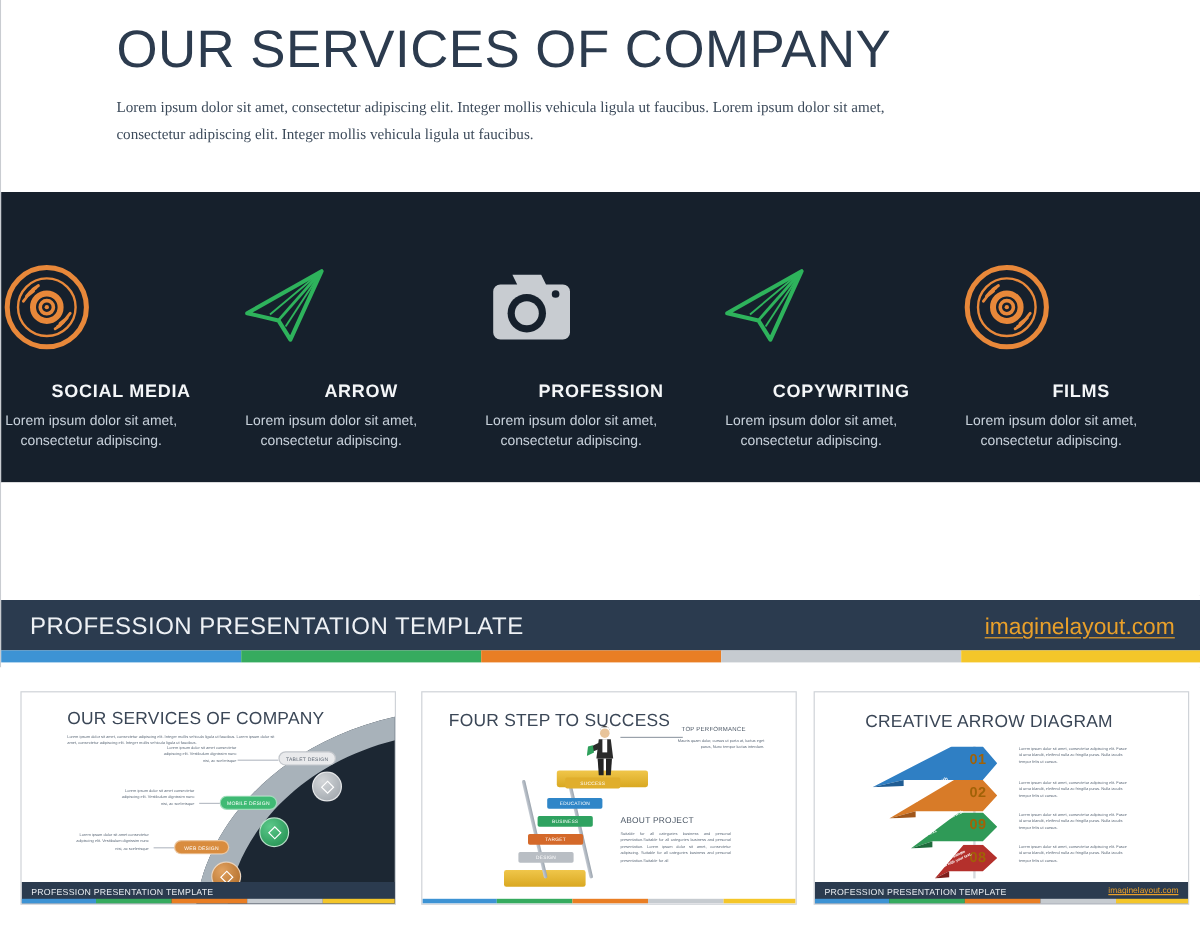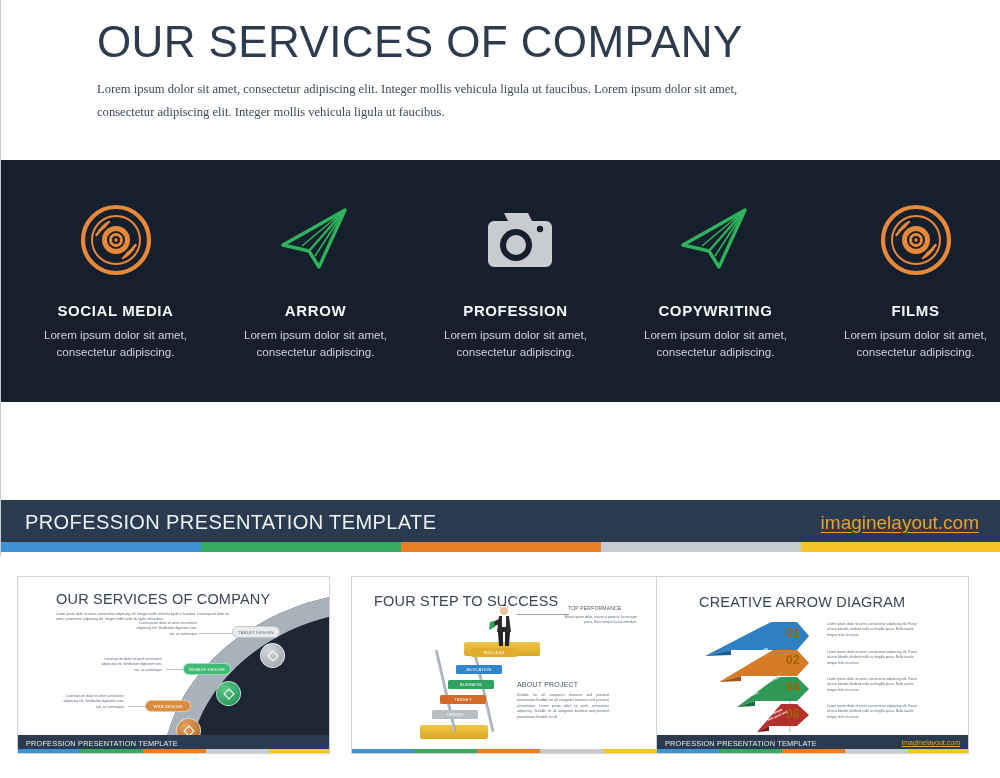--- a/index.html
+++ b/index.html
@@ -74,23 +74,21 @@
     position: absolute;
     left: 0; top: 0;
     width: 1000px;
     height: 242px;
     display: flex;
   }
   .service-col {
     flex: 1 1 0;
     display: flex;
     flex-direction: column;
-    align-items: center;
-    padding-top: 42px;
-    margin-left: 29px;
+    padding-top: 58px;
   }
   .service-icon {
     width: 76px;
     height: 76px;
     display: flex;
     align-items: center;
     justify-content: center;
   }
   .service-icon svg { display: block; overflow: visible; }
   .service-name {
@@ -180,21 +178,21 @@
     position: absolute;
     top: 10px;
     width: 313px;
     height: 178px;
     background: #ffffff;
     border: 1px solid #cfd3d8;
     overflow: hidden;
   }
   .thumb-1 { left: 17px; }
   .thumb-2 { left: 351px; }
-  .thumb-3 { left: 656px; }
+  .thumb-3 { left: 678px; }
 
   .t-title {
     position: absolute;
     font-size: 14.5px;
     color: #3a4656;
     white-space: nowrap;
     letter-spacing: 0.2px;
   }
   .t-body {
     position: absolute;
@@ -521,21 +519,21 @@
         <path d="M0 32 L22 26 L22 31 Z" fill="#a0561a"></path>
       </svg>
       <div class="arrow-num" style="left:129px; top:76px;">02</div>
       <div class="ribbon-text" style="left:68px; top:90px; transform:rotate(-26deg); width:54px; white-space:normal; line-height:1.3;">Replace sample text with your text.</div>
       <div class="t-body" style="left:170px; top:73px; width:92px;">Lorem ipsum dolor sit amet, consectetur adipiscing elit. Fusce id urna blandit, eleifend nulla ac fringilla purus. Nulla iaculis tempor felis ut cursus.</div>
 
       <svg style="position:absolute; left:80px; top:100px;" width="72" height="30" viewBox="0 0 72 30">
         <path d="M0 30 L40 0 L60 0 L72 12 L60 24 L18 24 Z" fill="#2f9a57"></path>
         <path d="M0 30 L18 24 L18 29 Z" fill="#1e6b3c"></path>
       </svg>
-      <div class="arrow-num" style="left:129px; top:103px;">04</div>
+      <div class="arrow-num" style="left:129px; top:103px;">09</div>
       <div class="ribbon-text" style="left:86px; top:115px; transform:rotate(-25deg); width:46px; white-space:normal; line-height:1.3; font-size:3.6px;">Replace sample text with your text.</div>
       <div class="t-body" style="left:170px; top:100px; width:92px;">Lorem ipsum dolor sit amet, consectetur adipiscing elit. Fusce id urna blandit, eleifend nulla ac fringilla purus. Nulla iaculis tempor felis ut cursus.</div>
 
       <svg style="position:absolute; left:100px; top:127px;" width="52" height="28" viewBox="0 0 52 28">
         <path d="M0 28 L24 0 L40 0 L52 11 L40 22 L12 22 Z" fill="#b4302c"></path>
         <path d="M0 28 L12 22 L12 27 Z" fill="#7d1e1b"></path>
       </svg>
       <div class="arrow-num" style="left:129px; top:130px;">08</div>
       <div class="ribbon-text" style="left:104px; top:140px; transform:rotate(-24deg); width:30px; white-space:normal; line-height:1.25; font-size:3.2px;">Replace sample text with your text.</div>
       <div class="t-body" style="left:170px; top:127px; width:92px;">Lorem ipsum dolor sit amet, consectetur adipiscing elit. Fusce id urna blandit, eleifend nulla ac fringilla purus. Nulla iaculis tempor felis ut cursus.</div>

